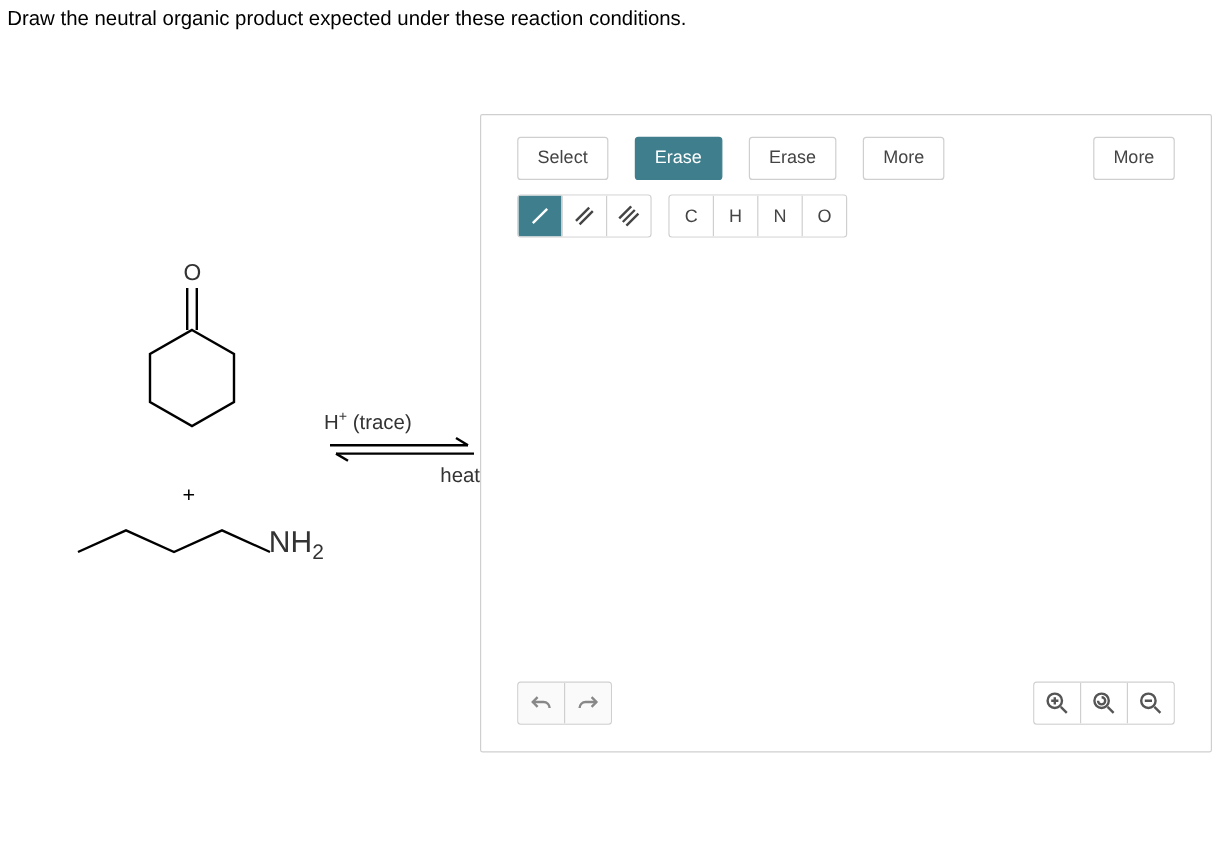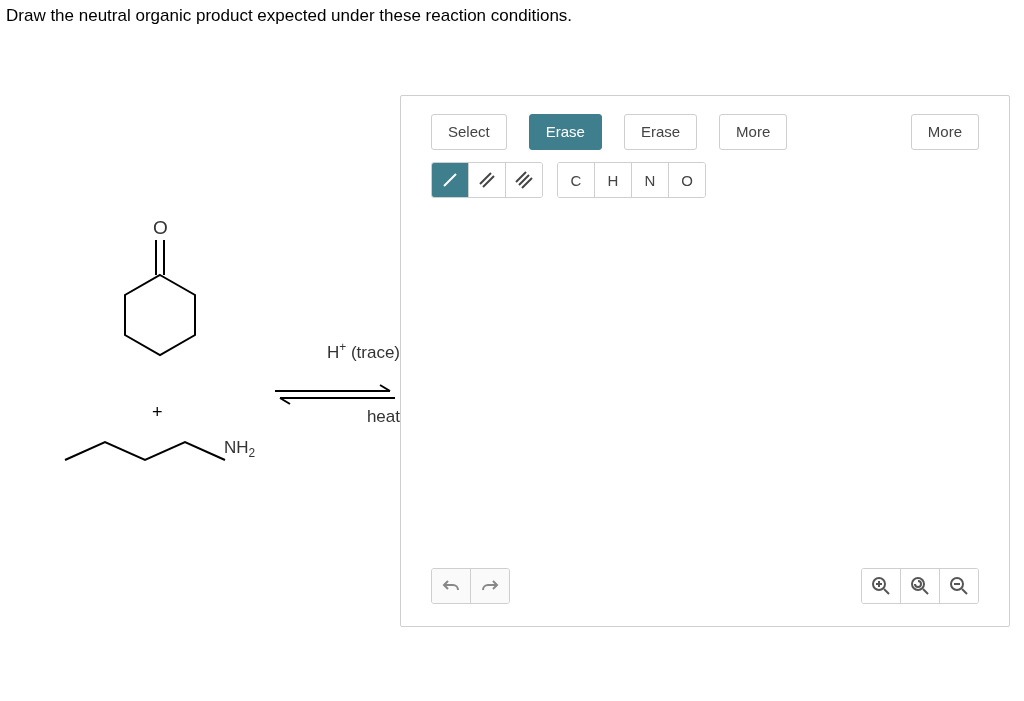--- a/index.html
+++ b/index.html
@@ -20,25 +20,25 @@
   .bottom-left,.bottom-right{position:absolute;bottom:22px}
   .bottom-left{left:30px}
   .bottom-right{right:30px}
   .icon-btn{width:38px;height:34px;display:flex;align-items:center;justify-content:center;background:#fafafa;color:#777;cursor:pointer}
   .icon-btn+.icon-btn{border-left:1px solid #cfcfcf}
   .zoom-btn{background:#fff;color:#555}
   
   .reaction{position:absolute;left:40px;top:220px;width:350px;height:280px}
   .plus{position:absolute;left:112px;top:182px;font-size:18px;color:#000}
   .arrow-wrap{position:absolute;left:230px;top:120px}
-  .cond-top{font-size:17px;text-align:right;margin-bottom:20px}
+  .cond-top{font-size:17px;text-align:left;margin-bottom:0}
   .cond-bot{font-size:17px;text-align:right;margin-top:4px}
   .equil{width:130px;height:20px;position:relative}
   .equil svg{display:block}
-  .nh2{position:absolute;left:184px;top:218px;font-size:17px}
+  .nh2{position:absolute;left:184px;top:218px;font-size:25px}
   sub{font-size:0.7em}
   sup{font-size:0.7em}
   .mol{position:absolute}
 </style>
 </head>
 <body>
 
 <div class="page">
   <div class="prompt">Draw the neutral organic product expected under these reaction conditions.</div>
 

